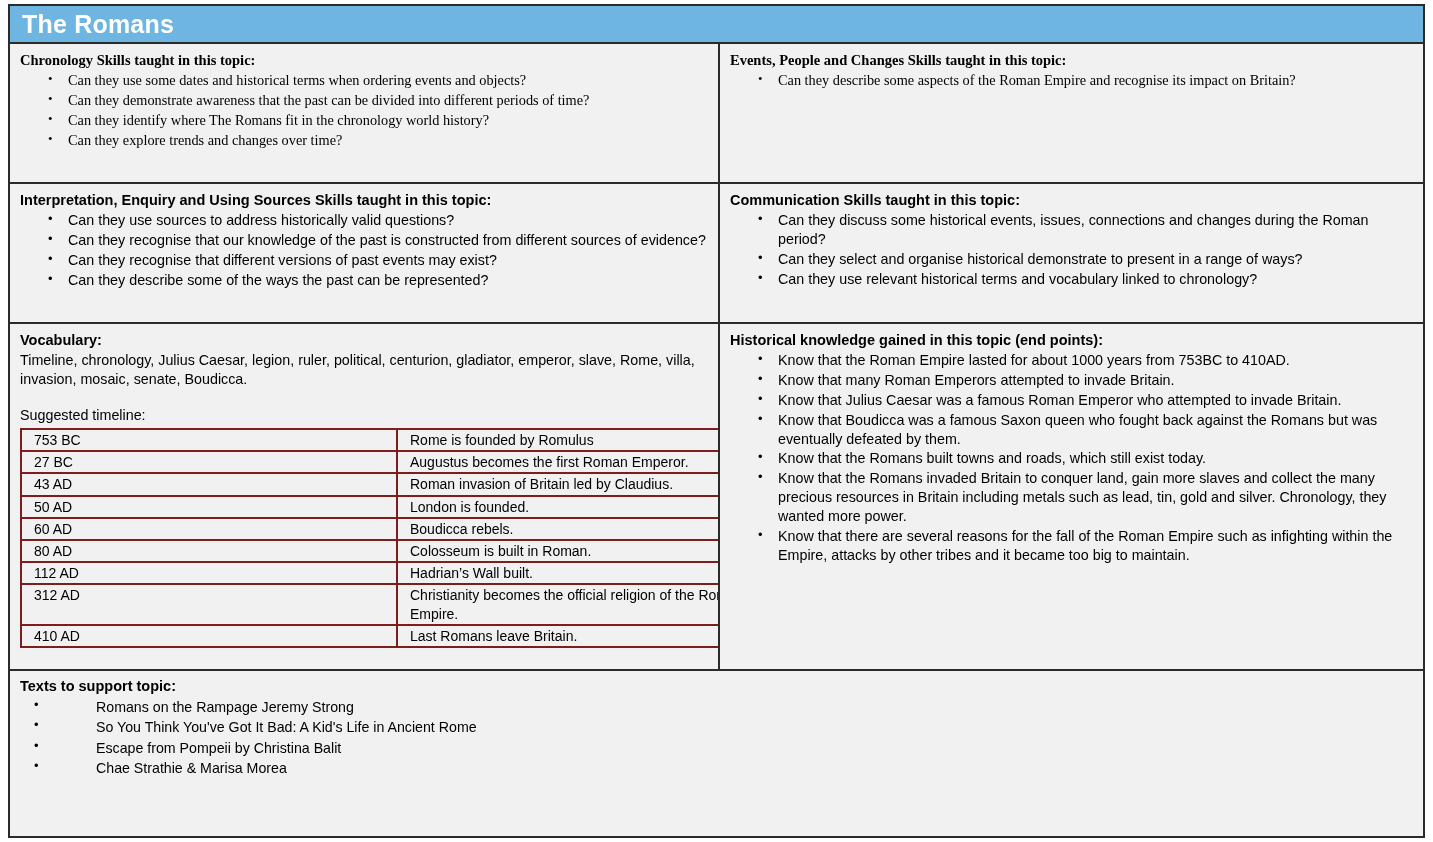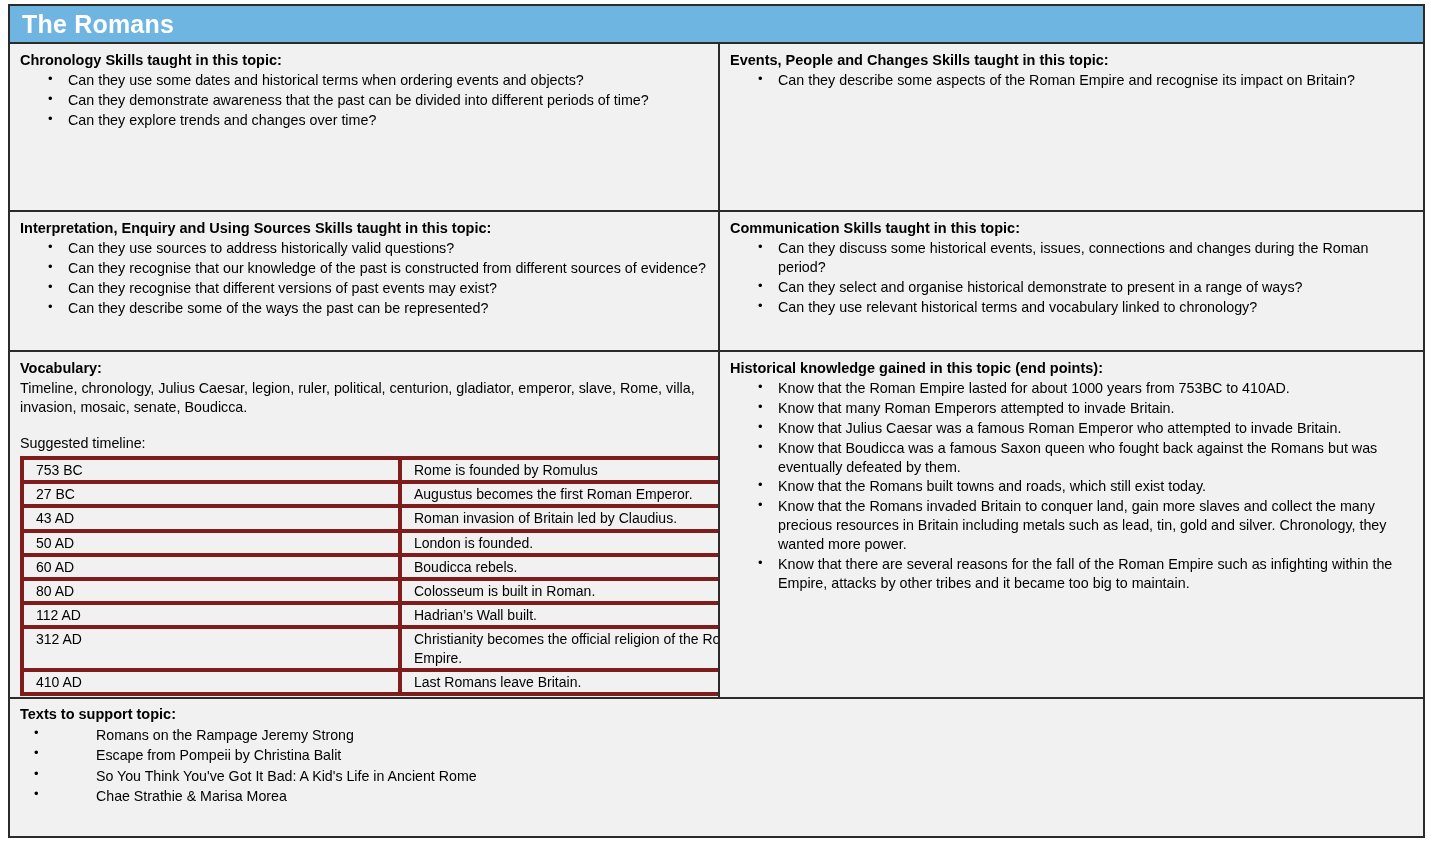--- a/index.html
+++ b/index.html
@@ -55,21 +55,21 @@
     line-height: 1;
   }
 
   
   .row {
     display: flex;
     flex: 0 0 auto;
     border-bottom: 2px solid #2b2b2b;
     box-sizing: border-box;
   }
-  .row-skills1 { height: 168px; }
+  .row-skills1 { height: 140px; font-family: Liberation Serif, serif; }
   .row-skills2 { height: 140px; }
   .row-main    { height: 347px; }
   .row-texts   { flex: 1 1 auto; border-bottom: none; }
 
   .cell {
     box-sizing: border-box;
     padding: 6px 8px 4px 10px;
     overflow: hidden;
     background: #f1f1f1;
   }
@@ -120,21 +120,21 @@
     margin: 16px 0 3px 0;
   }
 
   table.timeline {
     border-collapse: collapse;
     width: 696px;
     table-layout: fixed;
     background: #f1f1f1;
   }
   table.timeline td {
-    border: 4px solid #7f1d1d;
+    border: 2px solid #7f1d1d;
     font-size: 14px;
     line-height: 1.3;
     padding: 1px 4px 1px 12px;
     vertical-align: top;
   }
   table.timeline td.c-date { width: 358px; }
   table.timeline td.c-event { width: 338px; }
 
   
   .texts-cell {
@@ -170,20 +170,21 @@
     <div class="title-bar">
       <span class="title">The Romans</span>
     </div>
 
     <div class="row row-skills1">
       <div class="cell cell-left">
         <h2 class="sec-head">Chronology Skills taught in this topic:</h2>
         <ul class="bullets">
           <li>Can they use some dates and historical terms when ordering events and objects?</li>
           <li>Can they demonstrate awareness that the past can be divided into different periods of time?</li>
+          <li>Can they identify where The Romans fit in the chronology world history?</li>
           <li>Can they explore trends and changes over time?</li>
         </ul>
       </div>
       <div class="cell cell-right">
         <h2 class="sec-head">Events, People and Changes Skills taught in this topic:</h2>
         <ul class="bullets">
           <li>Can they describe some aspects of the Roman Empire and recognise its impact on Britain?</li>
         </ul>
       </div>
     </div>
@@ -266,21 +267,21 @@
           <li>Know that there are several reasons for the fall of the Roman Empire such as infighting within the Empire, attacks by other tribes and it became too big to maintain.</li>
         </ul>
       </div>
     </div>
 
     <div class="row row-texts">
       <div class="cell texts-cell">
         <h2 class="sec-head">Texts to support topic:</h2>
         <ul class="texts">
           <li>Romans on the Rampage Jeremy Strong</li>
+          <li>So You Think You've Got It Bad: A Kid's Life in Ancient Rome</li>
           <li>Escape from Pompeii by Christina Balit</li>
-          <li>So You Think You've Got It Bad: A Kid's Life in Ancient Rome</li>
           <li>Chae Strathie &amp; Marisa Morea</li>
         </ul>
       </div>
     </div>
 
   </div>
 </div>
 
 </body></html>

